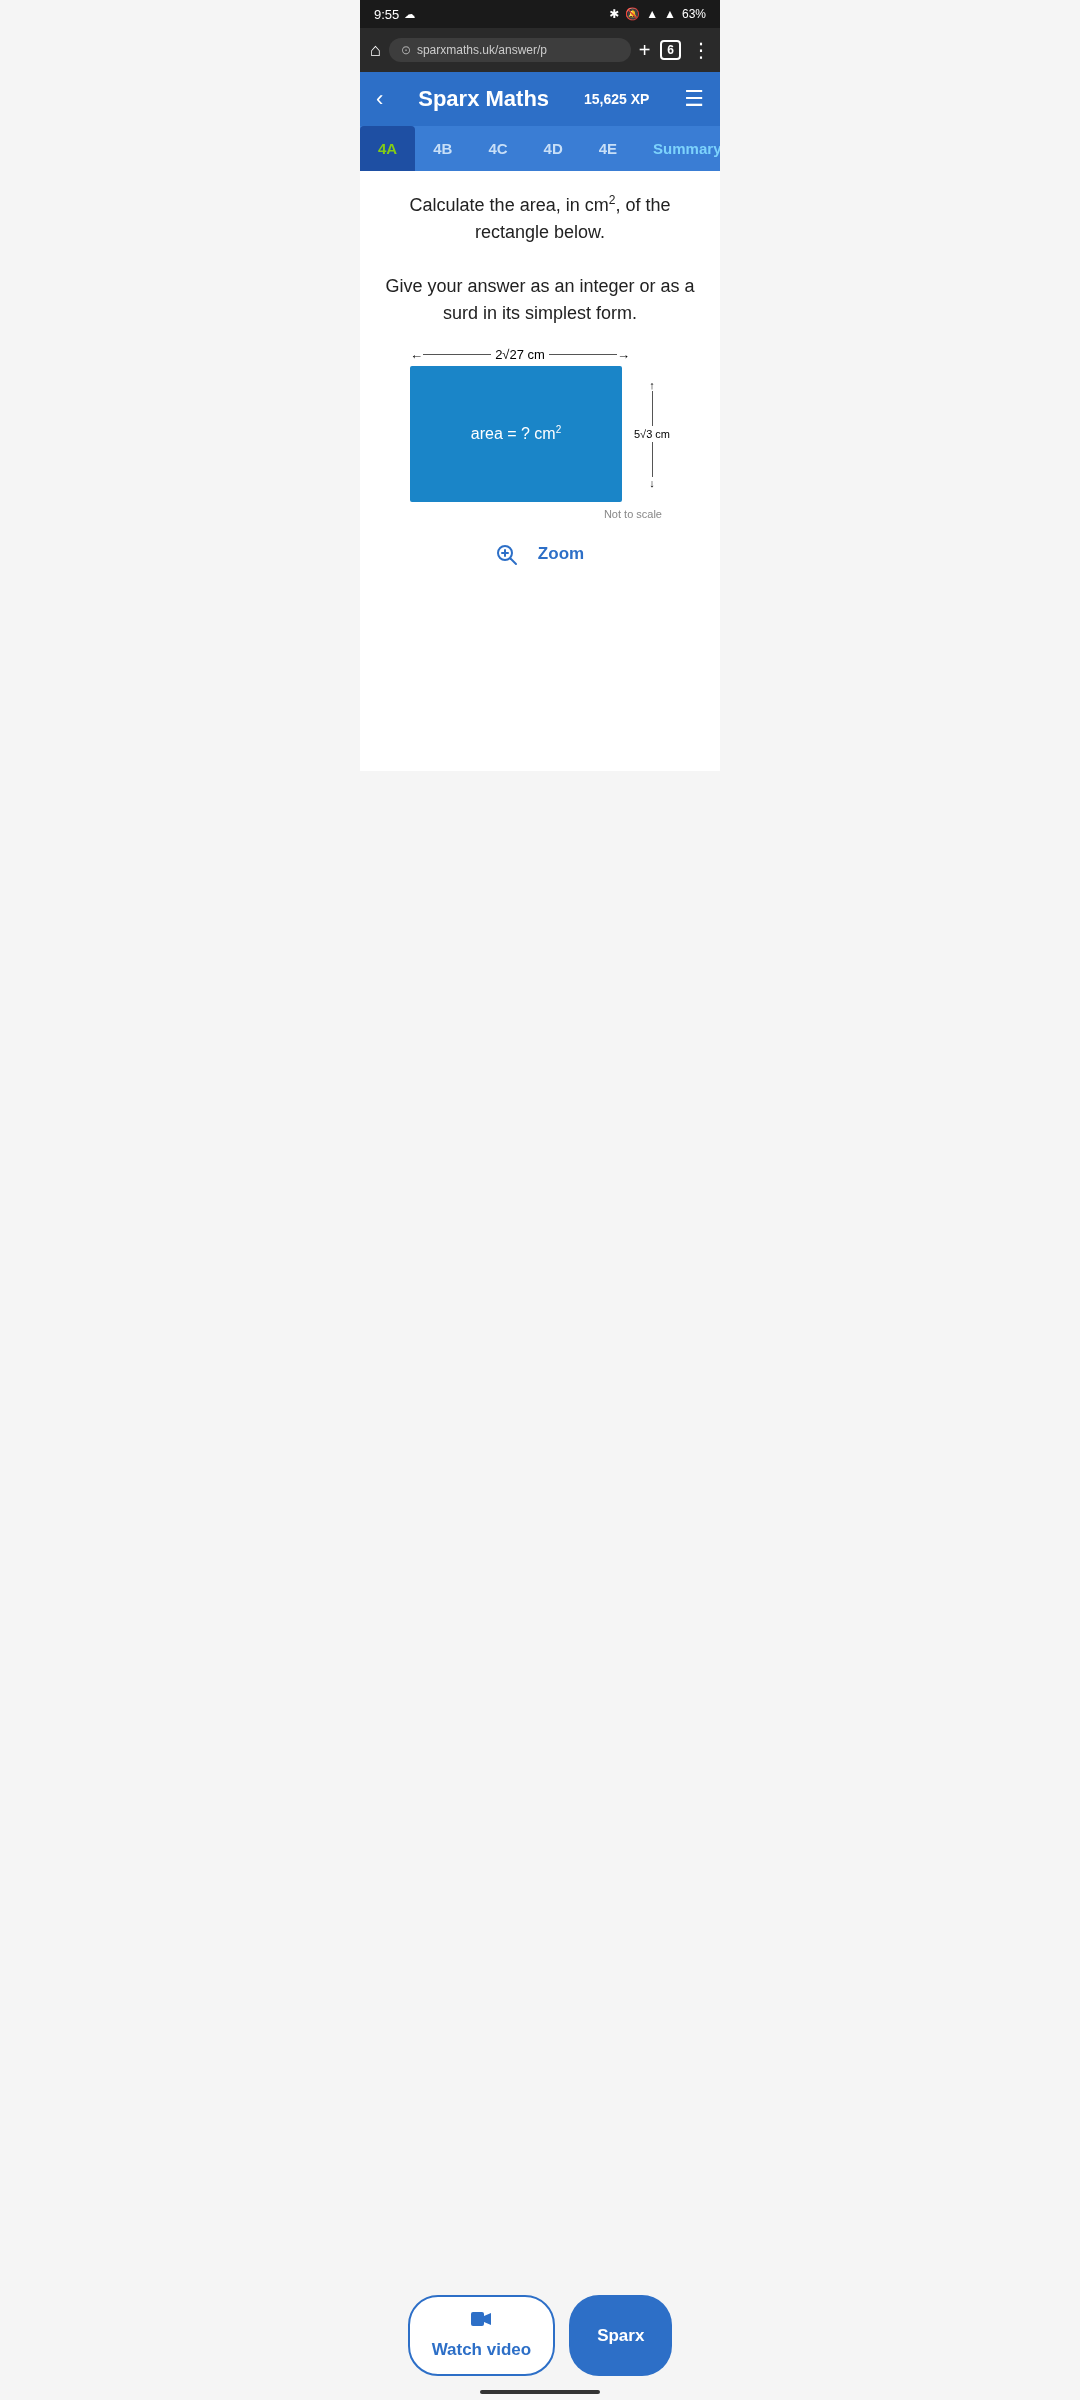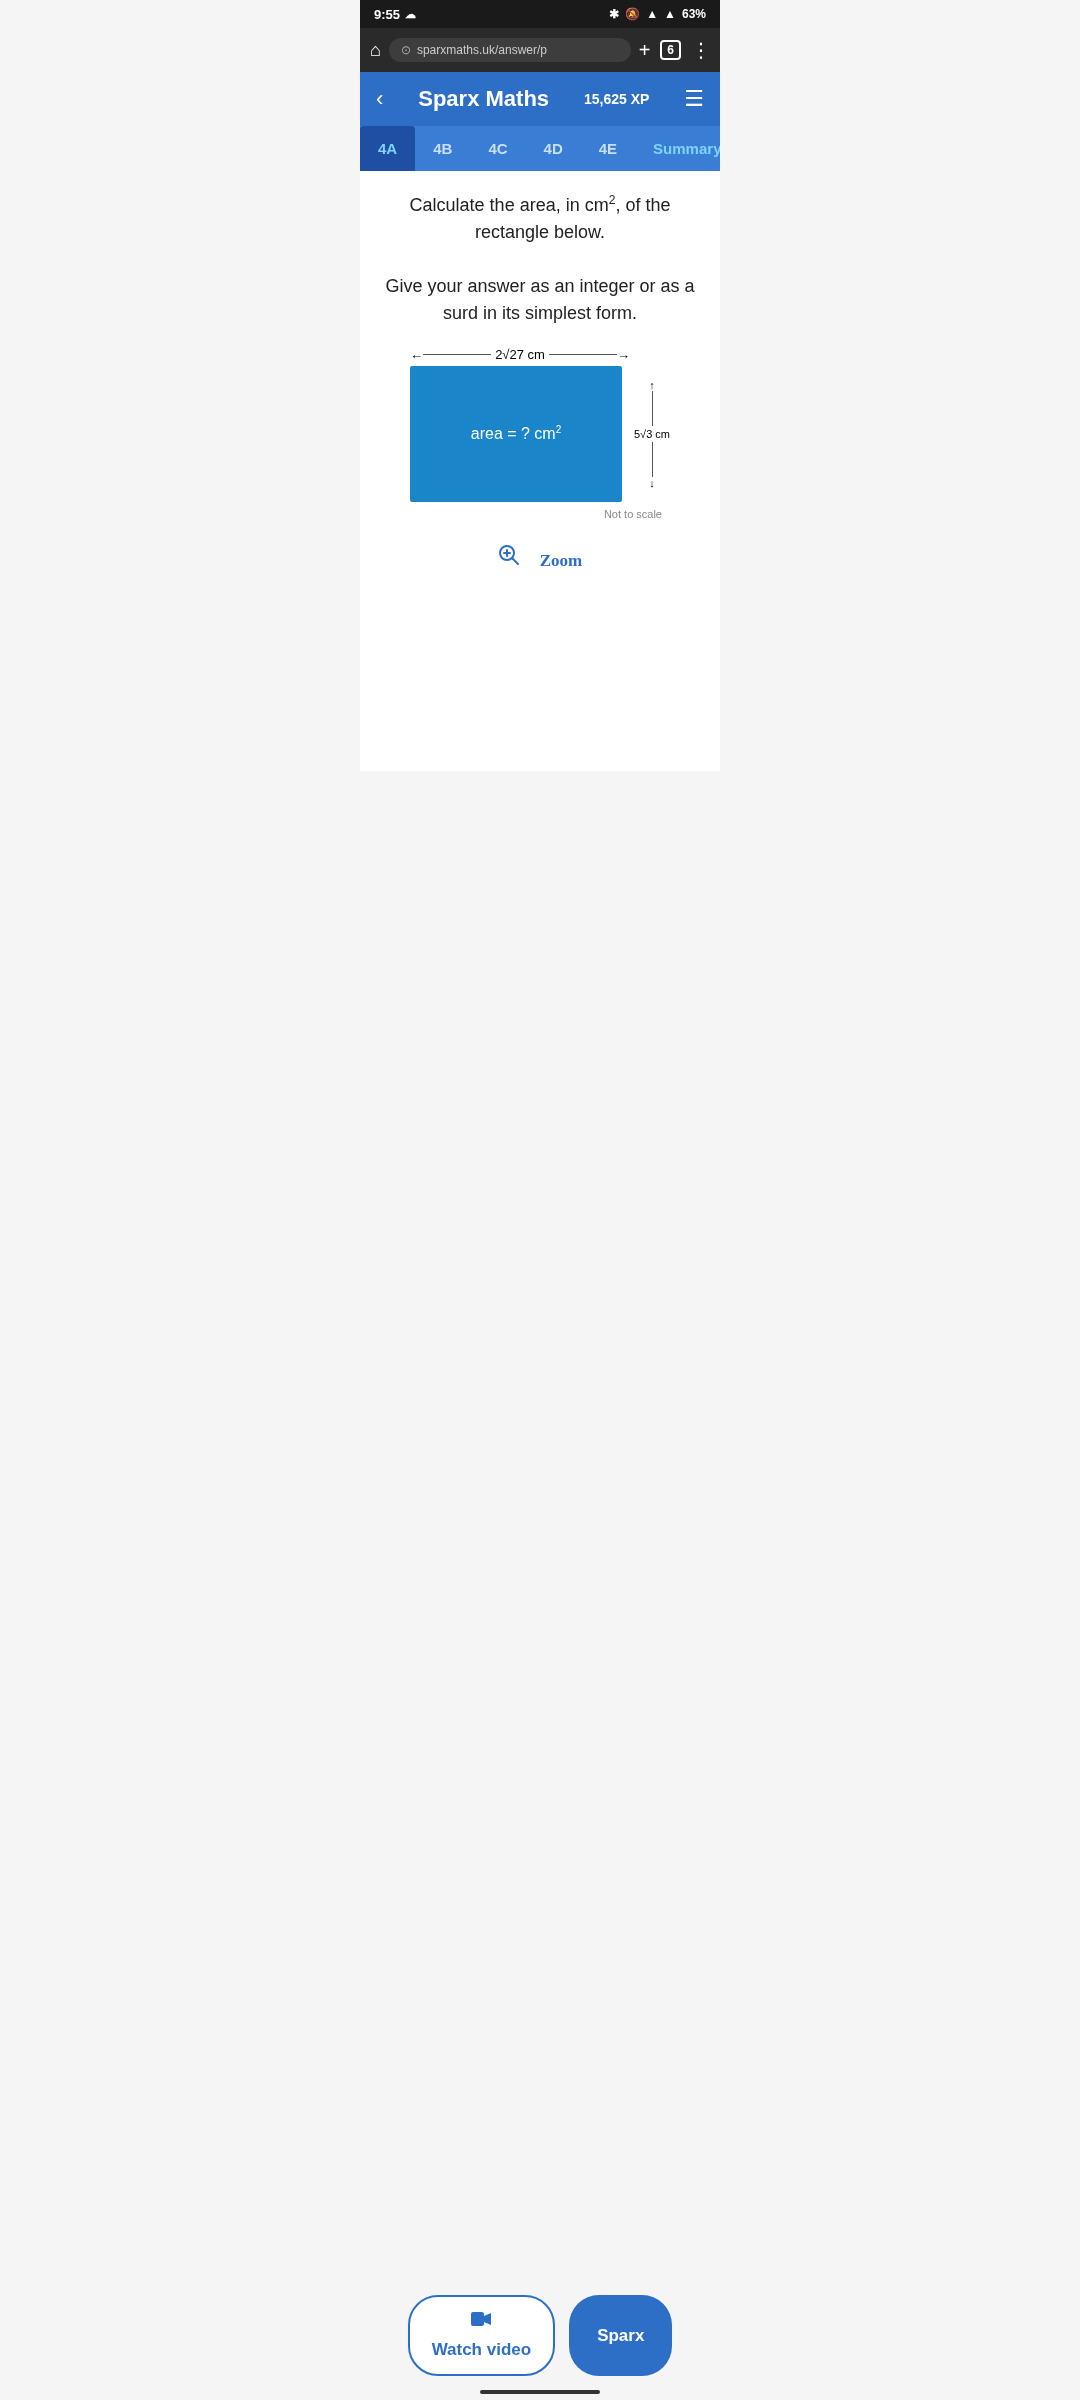--- a/index.html
+++ b/index.html
@@ -15,21 +15,21 @@
 
     
     .status-bar {
       background: #1a1a1a;
       color: white;
       display: flex;
       justify-content: space-between;
       align-items: center;
       padding: 6px 14px;
       font-size: 13px;
-      font-weight: 700;
+      font-weight: 400;
       height: 28px;
     }
     .status-left { display: flex; align-items: center; gap: 5px; }
     .status-right { display: flex; align-items: center; gap: 6px; font-size: 12px; }
     .cloud-icon { font-size: 11px; }
 
     
     .browser-bar {
       background: #2a2a2a;
       padding: 8px 10px;
@@ -83,21 +83,21 @@
     .tab-item {
       padding: 14px 18px;
       color: #c8dff7;
       font-size: 15px;
       font-weight: 600;
       white-space: nowrap;
       cursor: pointer;
     }
     .tab-item.active {
       background: #1e4fa3;
-      color: #7dd3fc;
+      color: #84cc16;
       border-radius: 4px 4px 0 0;
     }
     .tab-item.summary {
       color: #7dd3fc;
     }
 
     
     .main-content {
       background: white;
       padding: 20px 16px;
@@ -184,30 +184,29 @@
       text-align: right;
       font-size: 11px;
       color: #888;
       margin-top: 6px;
       padding-right: 8px;
     }
 
     
     .zoom-btn {
       display: flex;
-      align-items: flex-end;
+      align-items: flex-start;
       justify-content: center;
       gap: 20px;
       color: #2d6fc7;
       font-size: 17px;
       font-weight: 600;
       margin: 24px auto 0;
       cursor: pointer;
       width: fit-content;
-      font-family: Liberation Serif, serif;
     }
 
     
     .bottom-buttons {
       position: fixed;
       bottom: 24px;
       left: 50%;
       transform: translateX(-50%);
       display: flex;
       gap: 14px;

